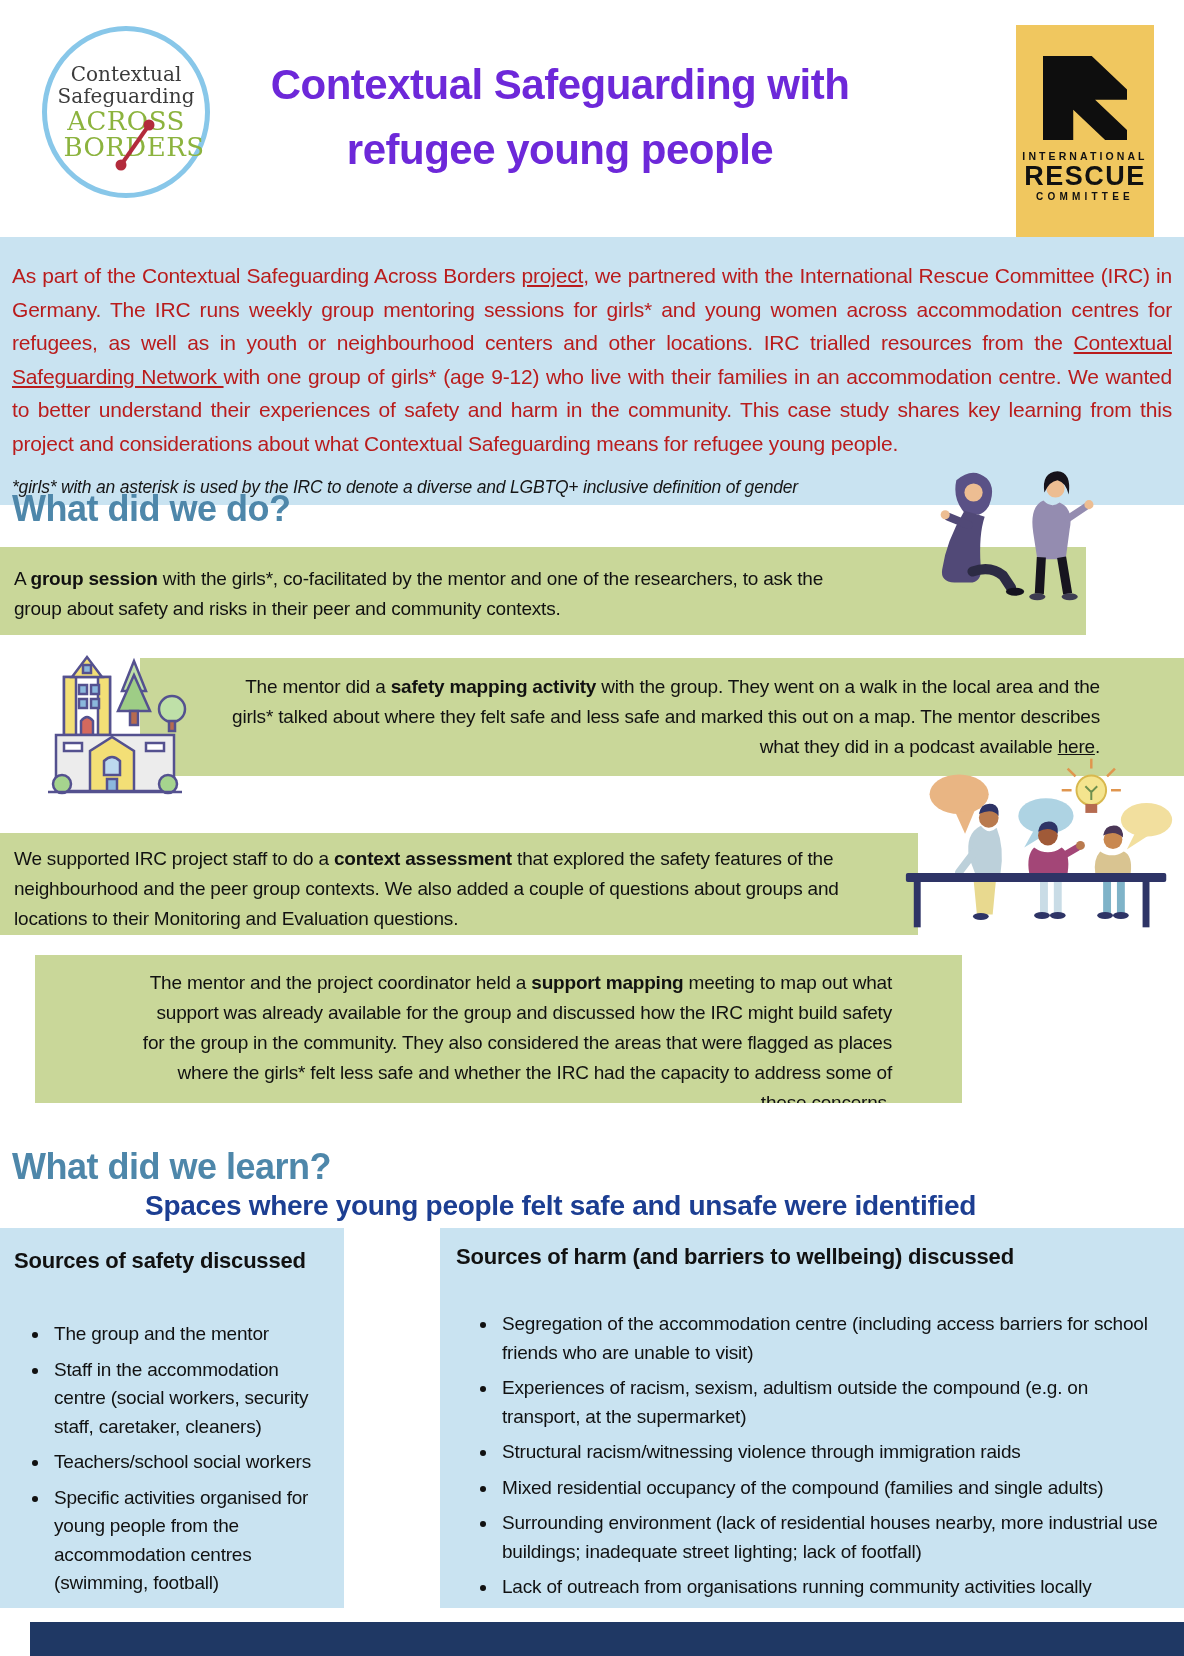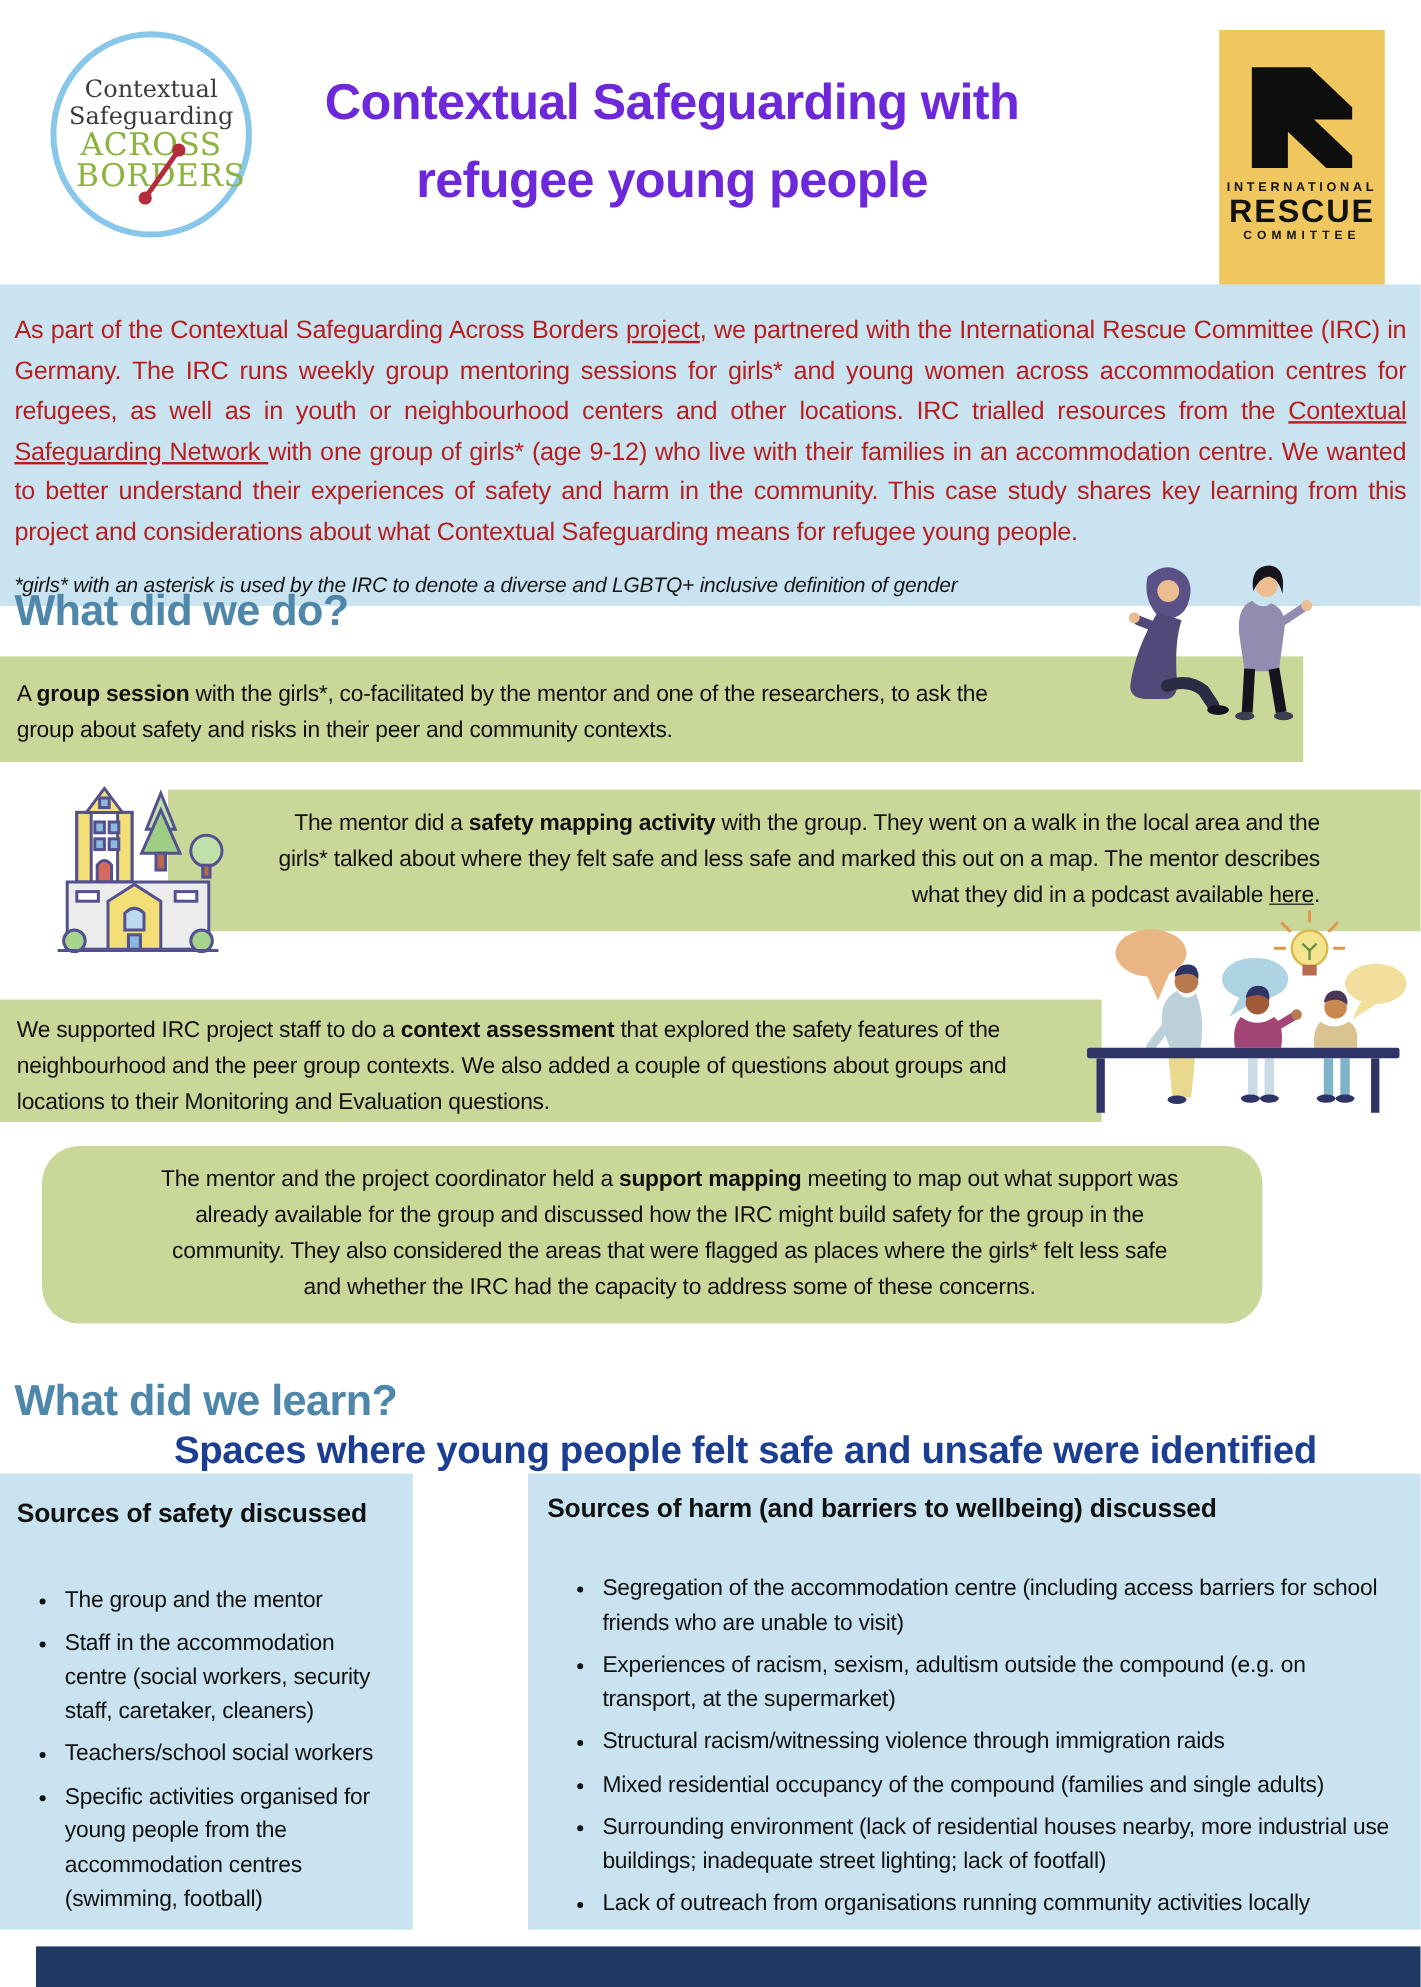--- a/index.html
+++ b/index.html
@@ -30,29 +30,29 @@
   
   .intro { position:absolute; left:0; top:237px; width:1184px; height:268px; background:#c9e3f1; padding:22px 12px 0 12px; }
   .intro p.body { font-size:21px; line-height:1.6; letter-spacing:-0.2px; text-align:justify; color:#b91c1c; }
   .link { text-decoration:underline; cursor:pointer; }
   .footnote { margin-top:16px; font-style:italic; font-size:17.5px; letter-spacing:-0.2px; color:#161616; }
 
   
   .sec-heading { position:absolute; left:12px; font-size:36px; font-weight:bold; color:#4e87aa; letter-spacing:-0.5px; }
   .h-did   { top:488px; }
   .h-learn { top:1146px; }
-  .subheading { position:absolute; left:145px; top:1190px; font-size:32px; font-weight:bold; color:#1c3e92; letter-spacing:-0.3px; }
+  .subheading { position:absolute; left:145px; top:1190px; font-size:28px; font-weight:bold; color:#1c3e92; letter-spacing:-0.3px; }
 
   
   .gbox { position:absolute; background:#c9d799; font-size:19px; line-height:1.58; letter-spacing:-0.2px; color:#111; }
   .box1 { left:0;    top:547px; width:1086px; height:88px; padding:17px 0 0 14px; }
   .box1 .inner { width:840px; }
   .box2 { left:140px; top:658px; width:1044px; height:118px; padding:14px 84px 0 70px; text-align:right; }
   .box3 { left:0;    top:833px; width:918px;  height:102px; padding:11px 22px 0 14px; }
-  .box4 { left:35px; top:955px; width:1017px; height:148px; padding:13px 70px 0 99px; text-align:center; overflow:hidden;border-radius:31px; }
+  .box4 { left:35px; top:955px; width:927px; height:148px; padding:13px 70px 0 99px; text-align:right; overflow:hidden; }
 
   
   .illu { position:absolute; z-index:5; }
   .illu-girls     { left:928px; top:466px; width:167px; height:137px; }
   .illu-buildings { left:34px;  top:650px; width:160px; height:154px; }
   .illu-meeting   { left:898px; top:756px; width:286px; height:174px; }
 
   
   .col { position:absolute; top:1228px; background:#c9e3f1; height:380px; }
   .col h3 { font-size:22px; font-weight:bold; color:#111; letter-spacing:-0.2px; }

